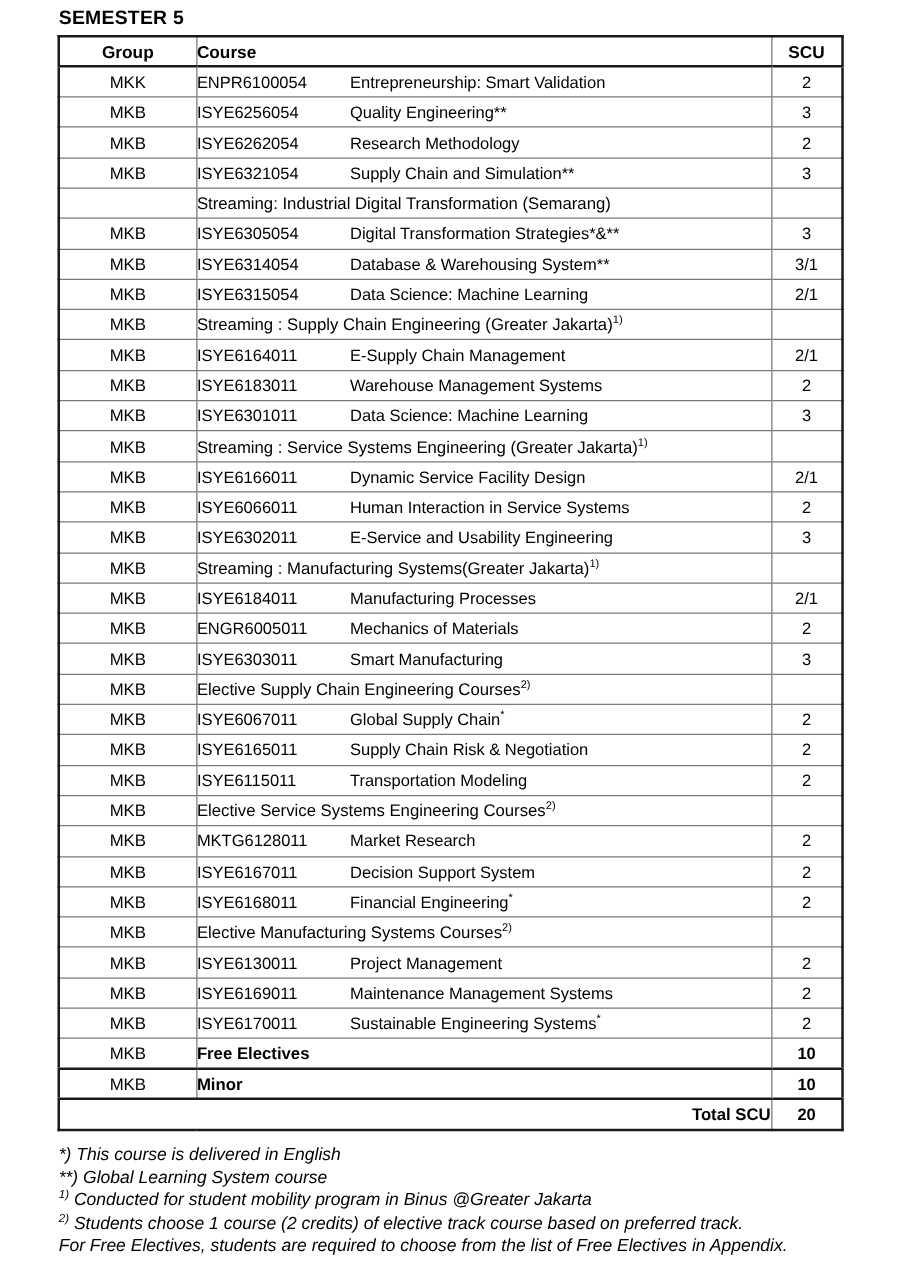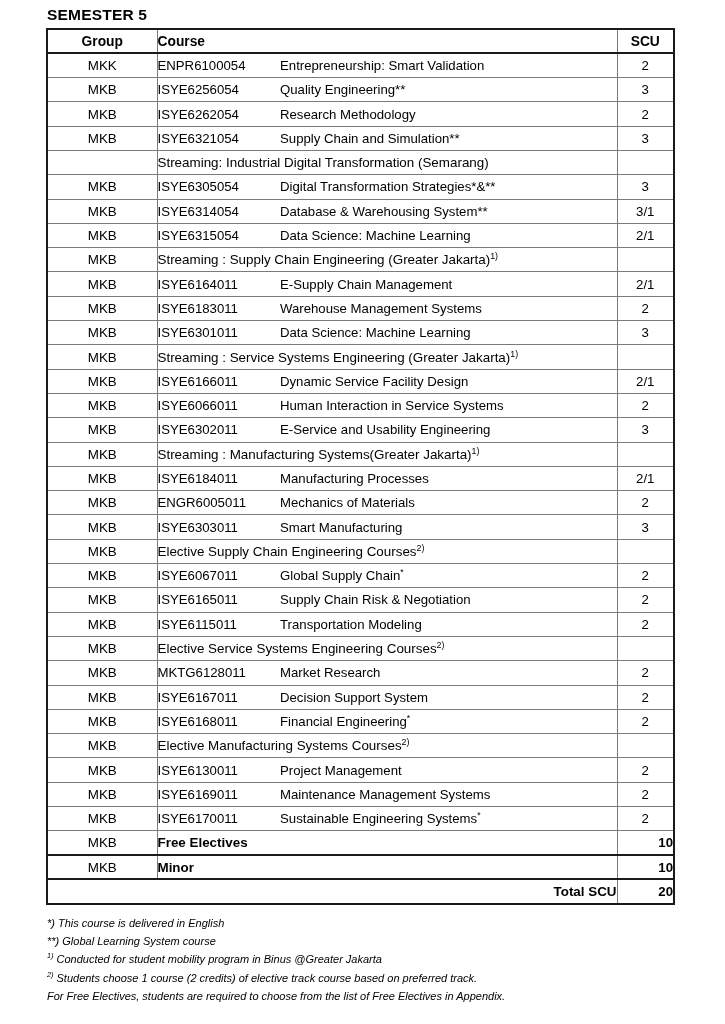--- a/index.html
+++ b/index.html
@@ -92,21 +92,21 @@
     font-weight: normal;
     font-size: 13.4px;
   }
   td.bold-title {
     font-weight: bold;
     padding-left: 9px;
     text-align: left;
     font-size: 13.4px;
   }
   td.scu-bold {
-    text-align: right;
+    text-align: center;
     font-weight: bold;
     font-size: 13.2px;
   }
   td.total-label {
     text-align: right;
     font-weight: bold;
     padding-right: 8px;
     font-size: 13.4px;
   }
   tr.thick-top > td { border-top: 2px solid #1a1a1a !important; }
@@ -116,21 +116,21 @@
     vertical-align: super;
     line-height: 0;
   }
 
   .footnotes {
     position: absolute;
     left: 47px;
     top: 914px;
     width: 660px;
     font-style: italic;
-    font-size: 11px;
+    font-size: 14px;
     line-height: 18.2px;
   }
   .footnotes div { white-space: nowrap; }
 </style>
 </head>
 <body>
 
 <div class="page">
 
   <div class="doc-title">SEMESTER 5</div>

